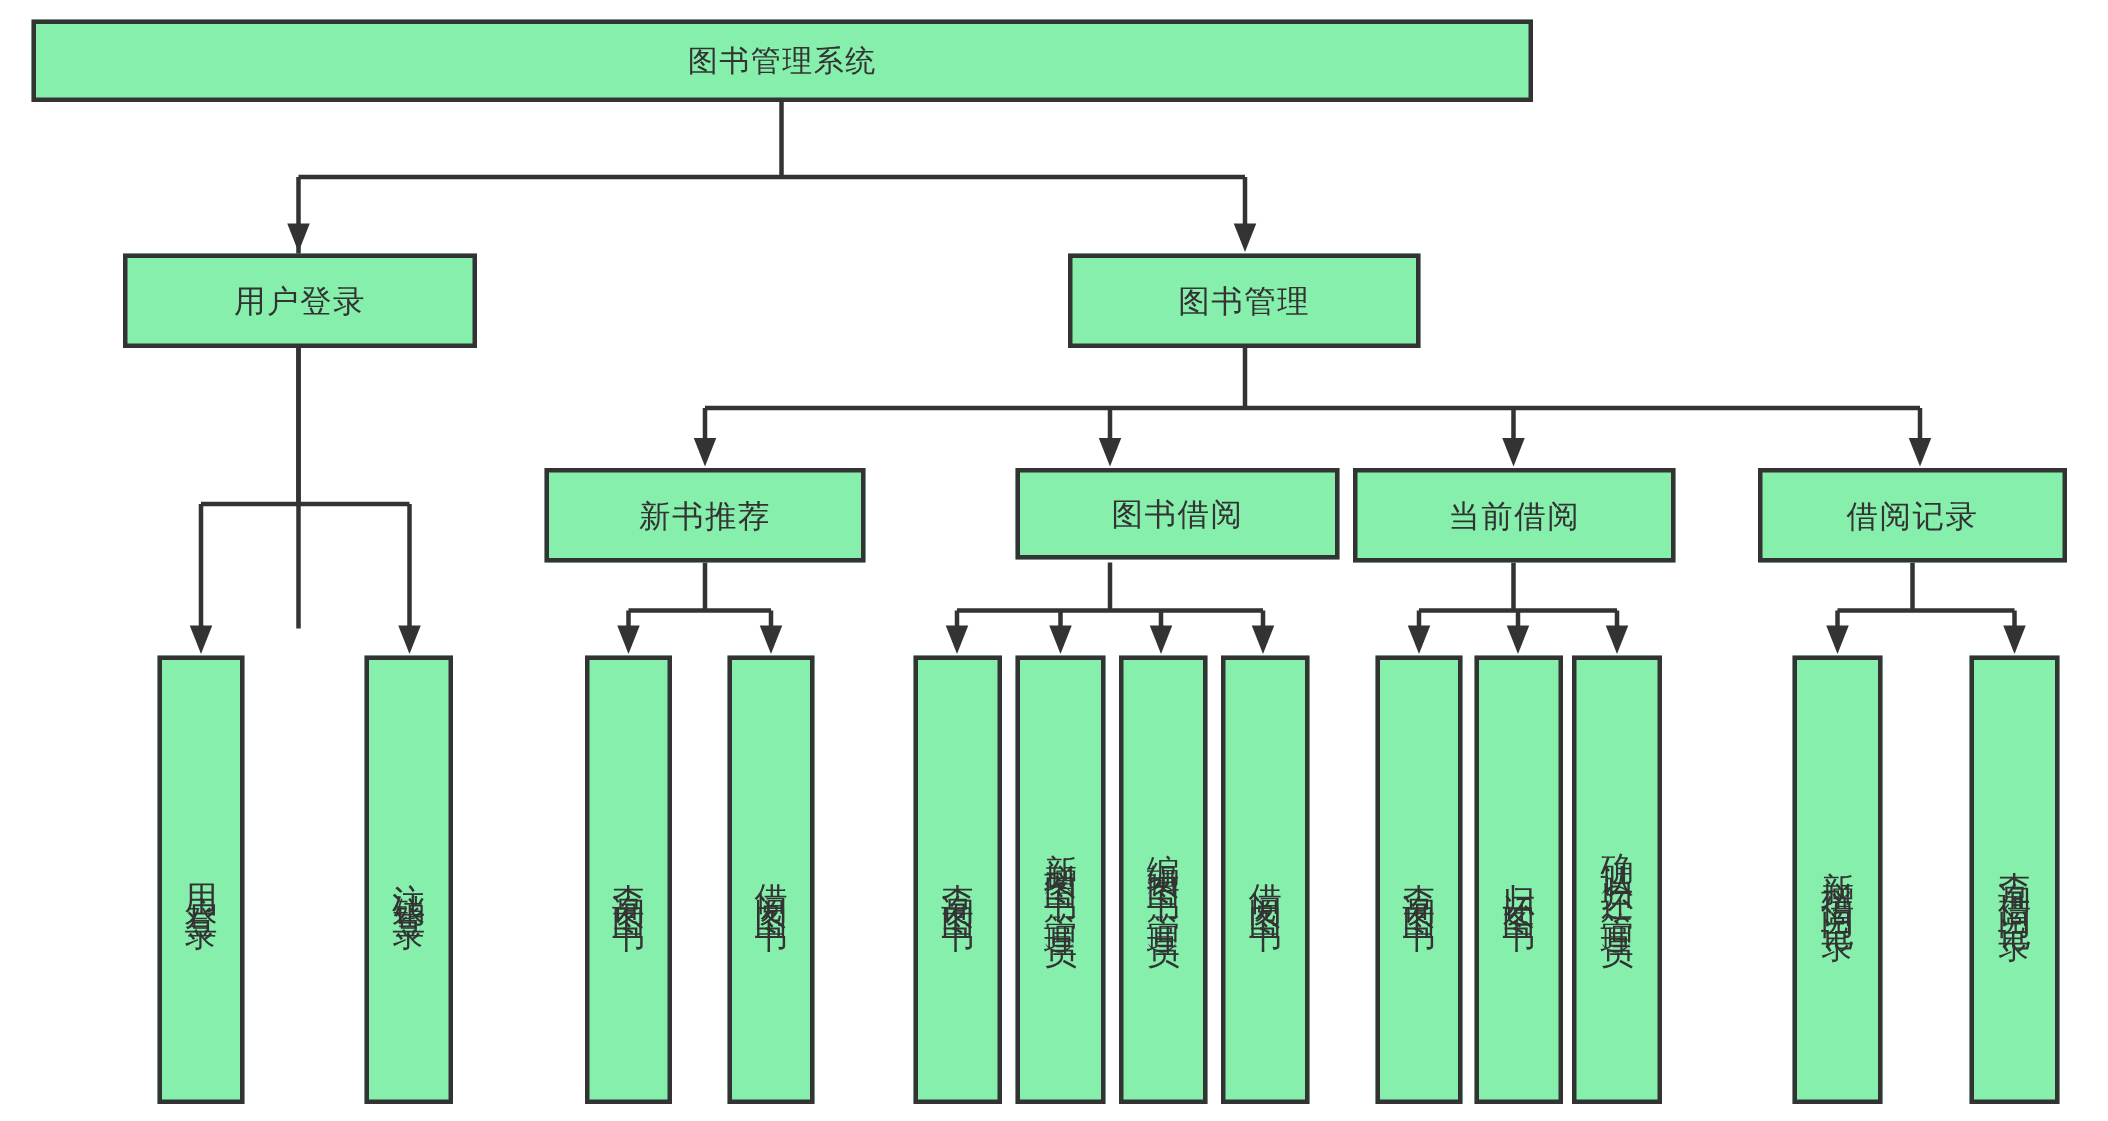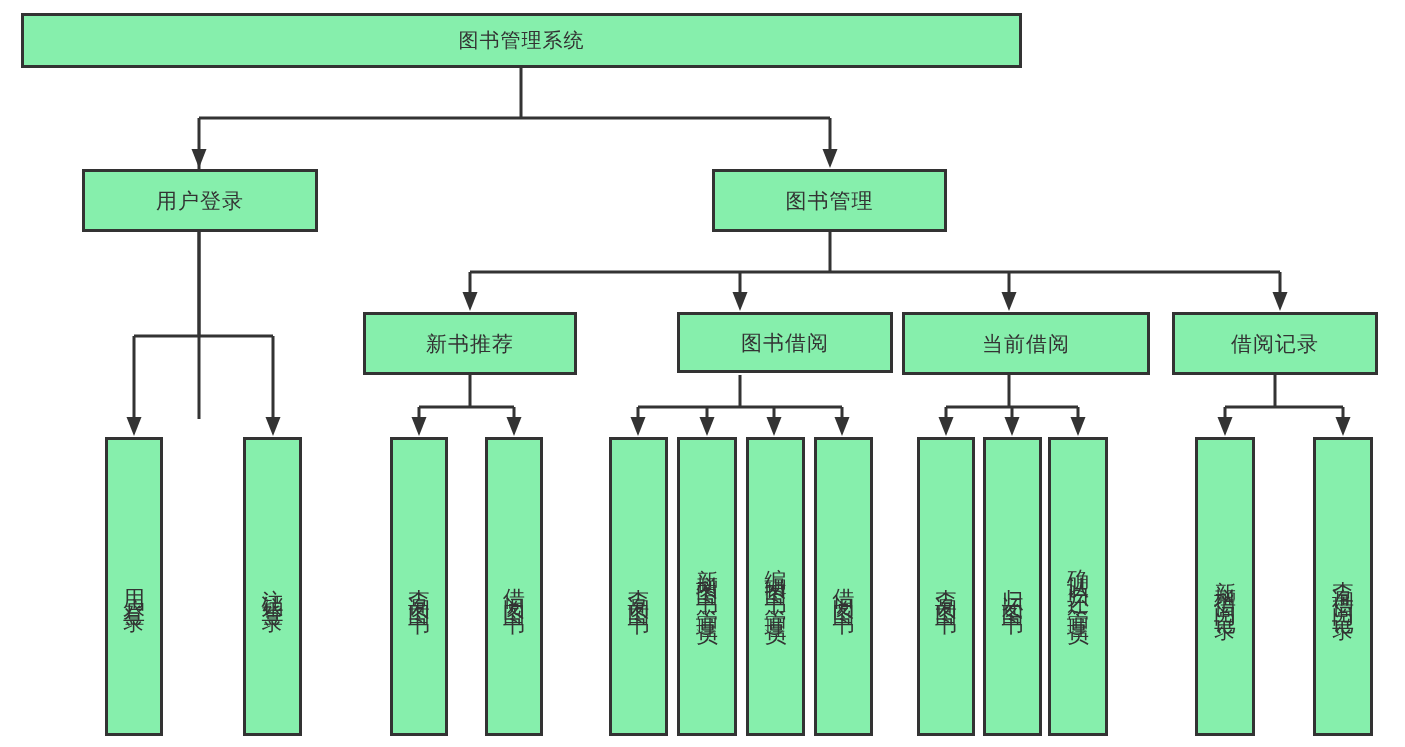--- a/index.html
+++ b/index.html
@@ -125,21 +125,21 @@
   <div class="node h" style="left:712px; top:169px; width:235px; height:63px;">
     <span>图书管理</span>
   </div>
 
   <div class="node h" style="left:363px; top:312px; width:214px; height:63px;">
     <span>新书推荐</span>
   </div>
   <div class="node h" style="left:632px; top:312px; width:216px; height:61px;margin-left:45px;">
     <span>图书借阅</span>
   </div>
-  <div class="node h" style="left:902px; top:312px; width:248px; height:63px;align-items:center;">
+  <div class="node h" style="left:902px; top:312px; width:215px; height:63px;align-items:center;">
     <span>当前借阅</span>
   </div>
   <div class="node h" style="left:1172px; top:312px; width:206px; height:63px;">
     <span>借阅记录</span>
   </div>
 
   <div class="node v" style="left:105px; top:437px; width:58px; height:299px;">
     <span>用户登录</span>
   </div>
   <div class="node v" style="left:243px; top:437px; width:59px; height:299px;">

